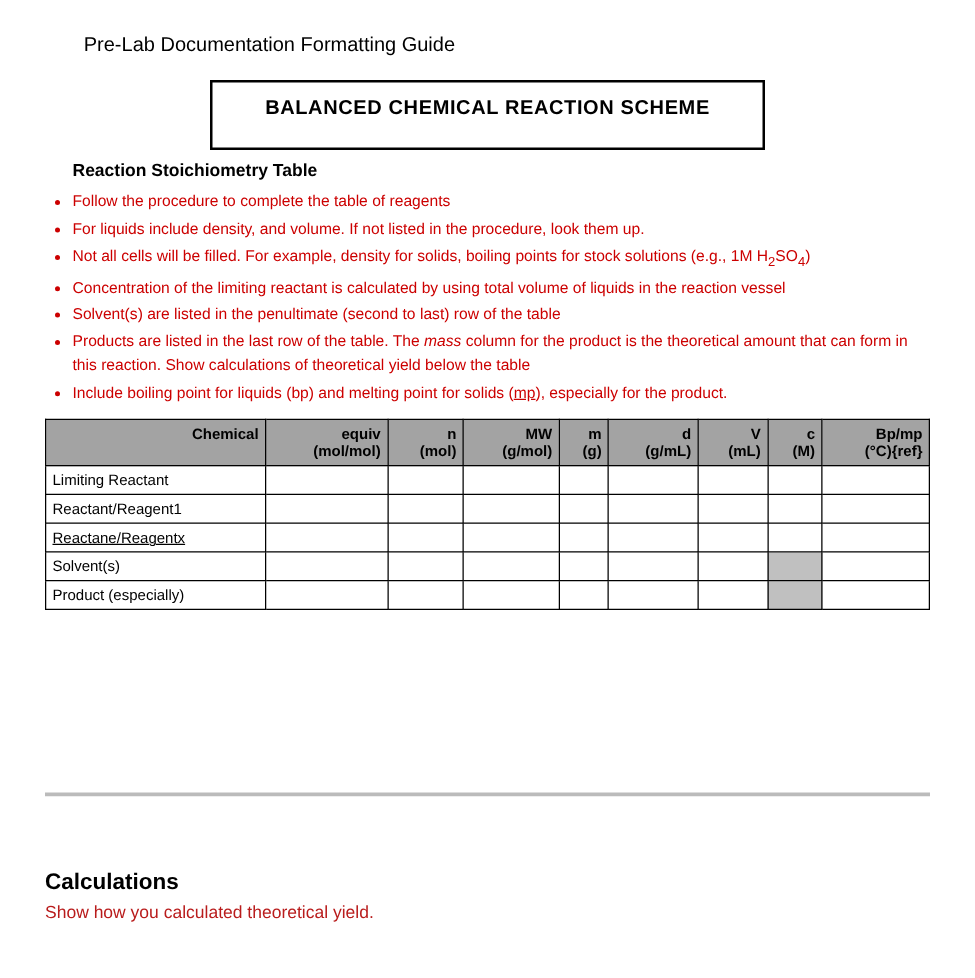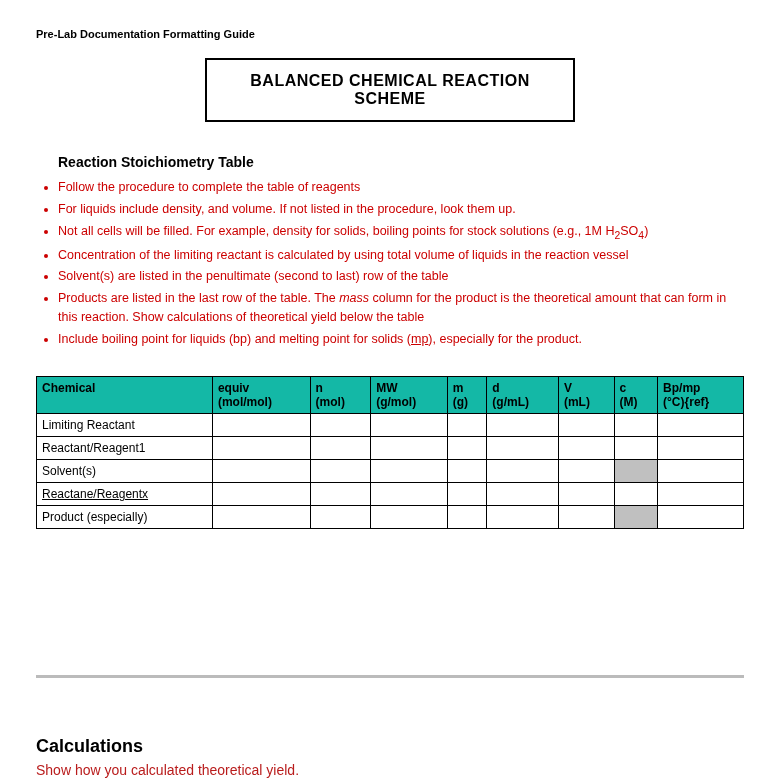--- a/index.html
+++ b/index.html
@@ -8,72 +8,73 @@
       font-size: 13px;
       background: #fff;
       color: #000;
       width: 780px;
       min-height: 782px;
     }
     .page {
       padding: 28px 36px 20px 36px;
     }
     .page-title {
-      font-size: 11px;
-      font-weight: bold;
+      font-size: 16px;
+      font-weight: normal;
       margin-bottom: 18px;
+      margin-left: 31px;
     }
     .reaction-box {
       border: 2px solid #000;
       display: flex;
       align-items: flex-start;
       justify-content: center;
-      margin: 0 auto 32px auto;
-      width: 370px;
+      margin: 0 auto 8px auto;
+      width: 444px;
       min-height: 56px;
       padding: 12px 18px;
     }
     .reaction-box-text {
       font-size: 16px;
       font-weight: bold;
       text-align: center;
       letter-spacing: 0.5px;
     }
     .section-title {
       font-size: 14px;
       font-weight: bold;
       margin-bottom: 8px;
       padding-left: 22px;
     }
     .bullet-list {
       list-style: disc;
       padding-left: 22px;
-      margin-bottom: 28px;
+      margin-bottom: 12px;
     }
     .bullet-list li {
       margin-bottom: 3px;
       font-size: 12.5px;
       color: #cc0000;
       line-height: 1.5;
     }
     .stoich-table {
       width: 100%;
       border-collapse: collapse;
       margin-bottom: 16px;
       font-size: 12px;
     }
     .stoich-table th, .stoich-table td {
       border: 1px solid #000;
       padding: 4px 5px;
       vertical-align: top;
     }
     .stoich-table th {
       font-weight: bold;
-      background: #14b8a6;
-      text-align: left;
+      background: #a3a3a3;
+      text-align: right;
       font-size: 12px;
     }
     .stoich-table td {
       min-height: 18px;
       height: 22px;
     }
     .cell-gray {
       background-color: #c0c0c0;
     }
     .divider {
@@ -163,39 +164,39 @@
         <td></td>
         <td></td>
         <td></td>
         <td></td>
         <td></td>
         <td></td>
         <td></td>
         <td></td>
       </tr>
       <tr>
+        <td><u>Reactane/Reagentx</u></td>
+        <td></td>
+        <td></td>
+        <td></td>
+        <td></td>
+        <td></td>
+        <td></td>
+        <td></td>
+        <td></td>
+      </tr>
+      <tr>
         <td>Solvent(s)</td>
         <td></td>
         <td></td>
         <td></td>
         <td></td>
         <td></td>
         <td></td>
         <td class="cell-gray"></td>
-        <td></td>
-      </tr>
-      <tr>
-        <td><u>Reactane/Reagentx</u></td>
-        <td></td>
-        <td></td>
-        <td></td>
-        <td></td>
-        <td></td>
-        <td></td>
-        <td></td>
         <td></td>
       </tr>
       <tr>
         <td>Product (especially)</td>
         <td></td>
         <td></td>
         <td></td>
         <td></td>
         <td></td>
         <td></td>

